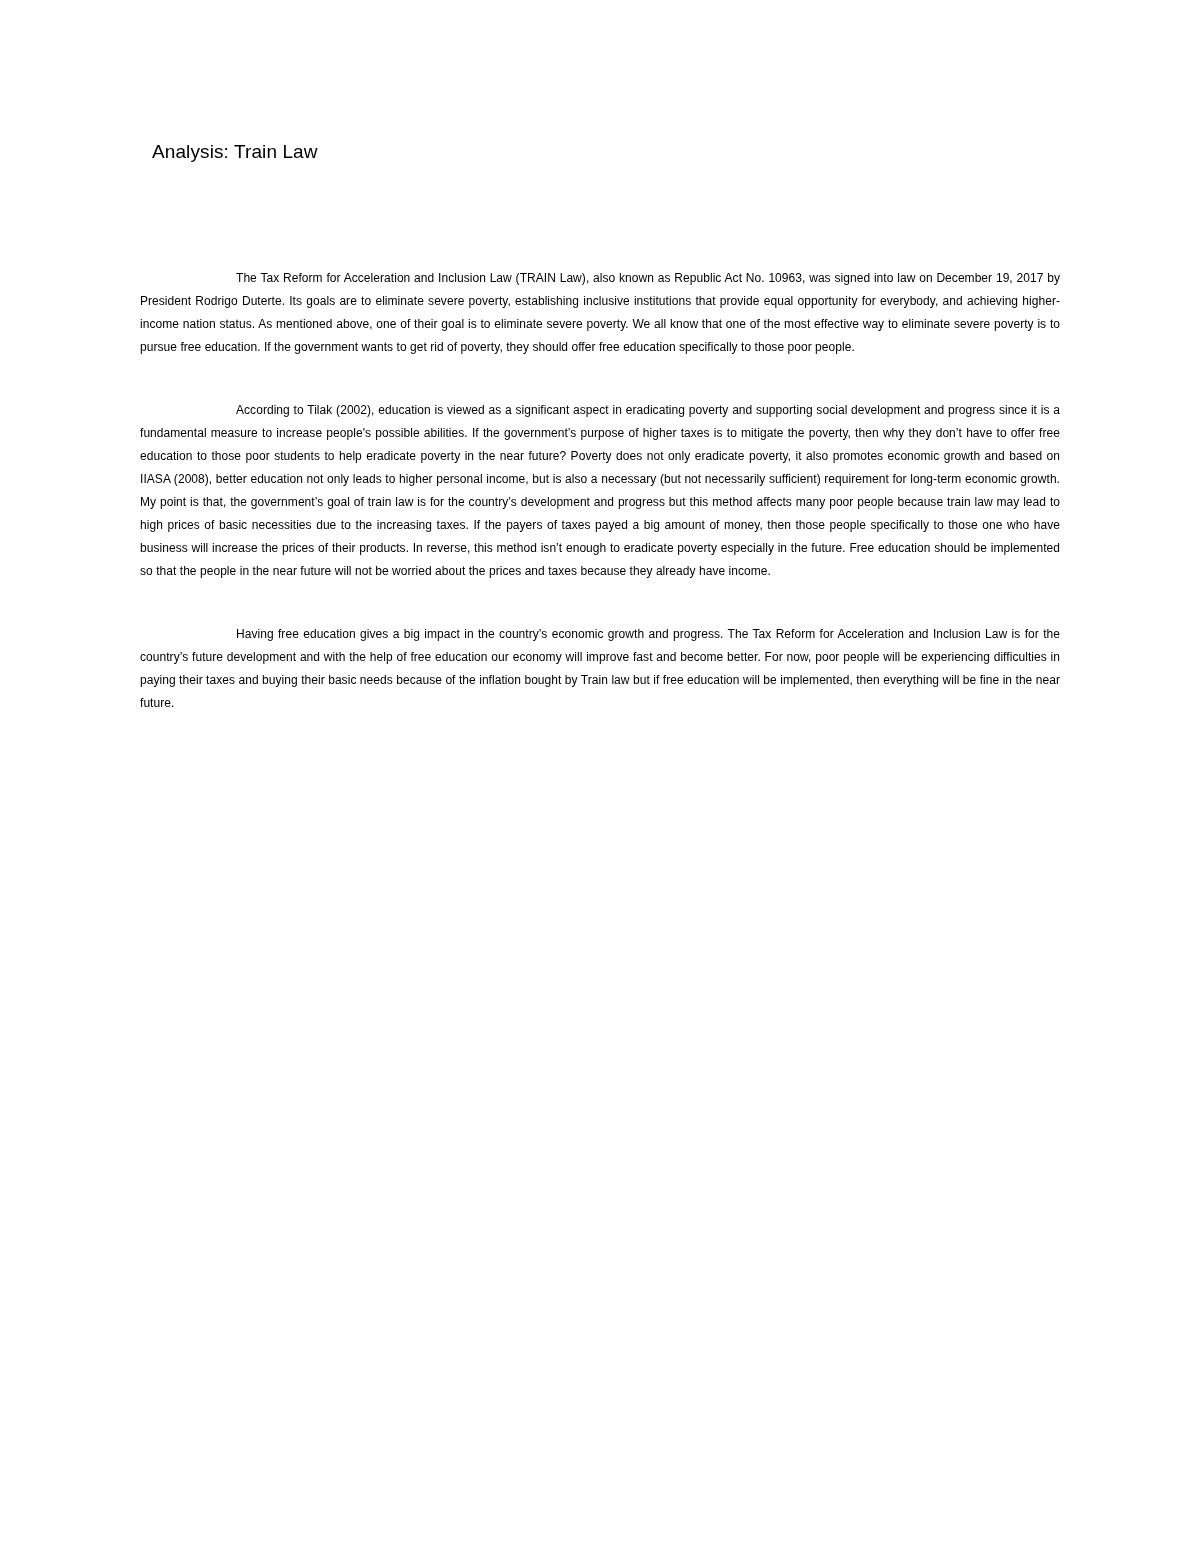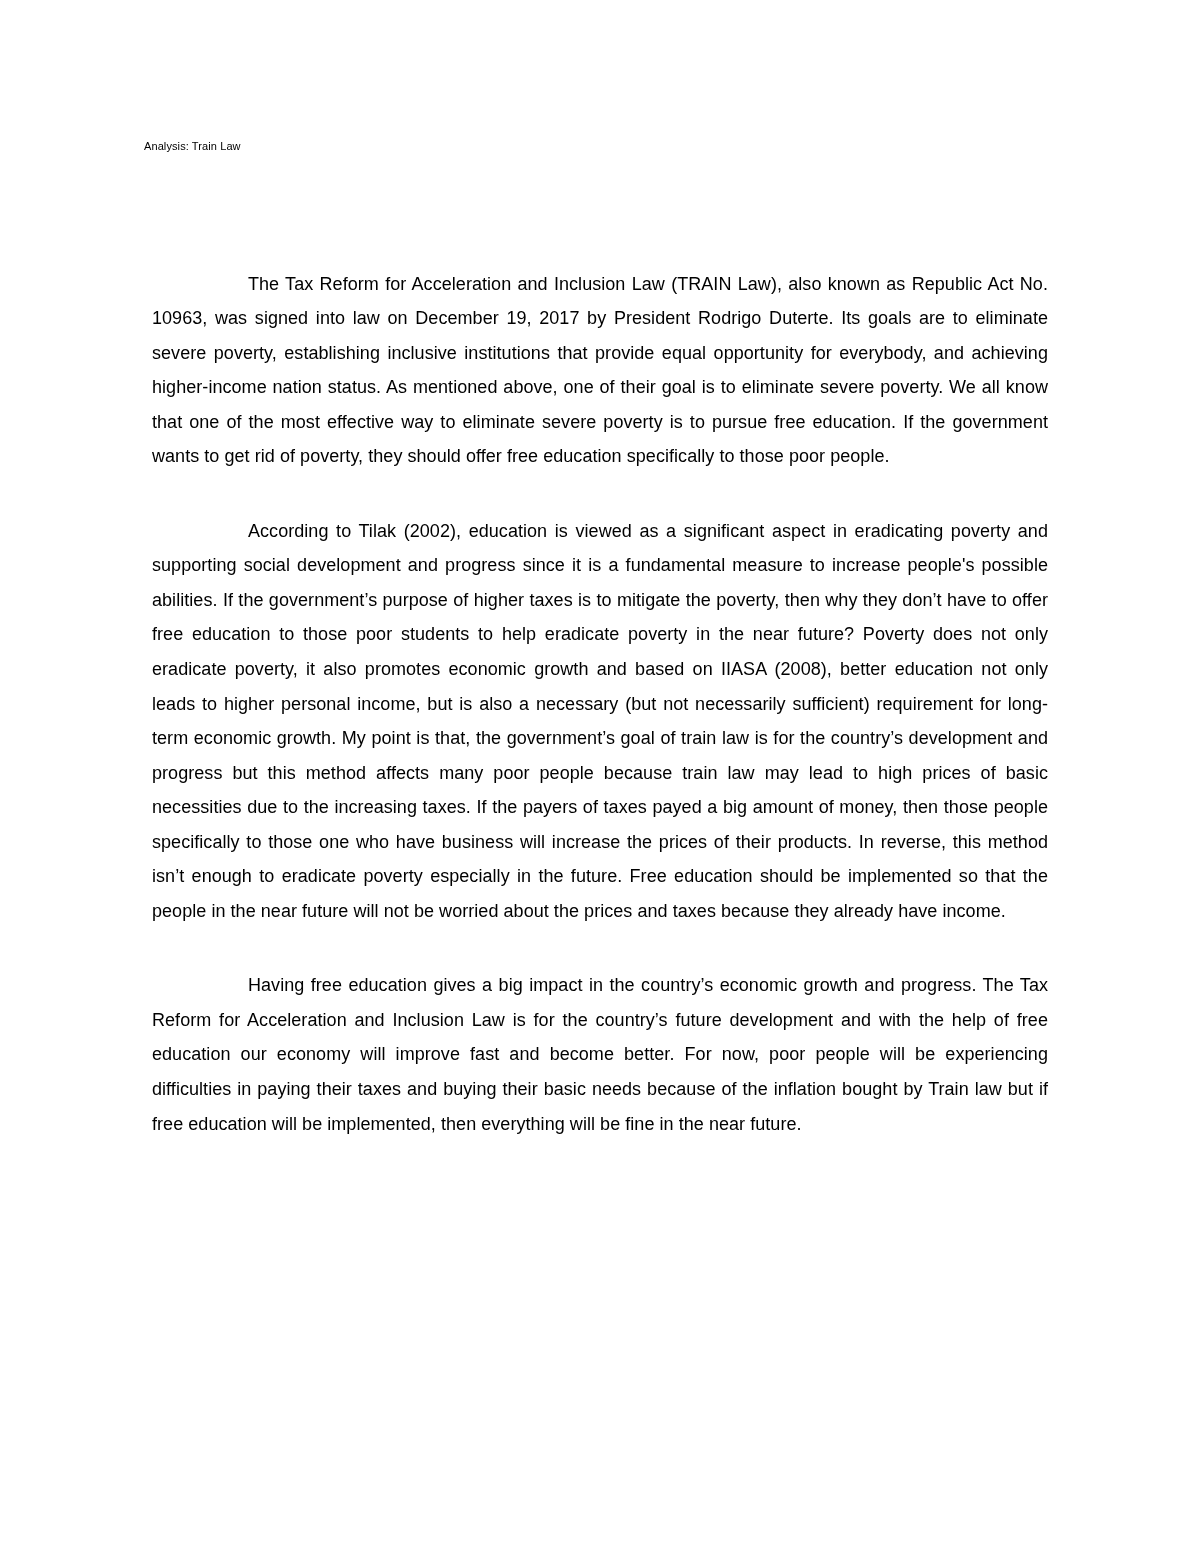--- a/index.html
+++ b/index.html
@@ -19,34 +19,34 @@
     position: relative;
     overflow: hidden;
   }
   .doc-body {
     position: absolute;
     left: 140px;
     top: 138px;
     width: 920px;
   }
   .doc-title {
-    font-size: 11px;
+    font-size: 19px;
     line-height: 1.5;
     letter-spacing: 0.1px;
-    margin: 0 0 0 4px;
+    margin: 0 0 0 12px;
   }
   .spacer-after-title {
     height: 100px;
   }
   .para {
-    font-size: 18px;
+    font-size: 12px;
     line-height: 1.92;
     text-align: justify;
     text-justify: inter-word;
-    margin: 12px;
+    margin: 0;
     letter-spacing: 0.05px;
   }
   .para + .para {
     margin-top: 40px;
   }
   .para .indent {
     display: inline-block;
     width: 96px;
   }
 </style>

